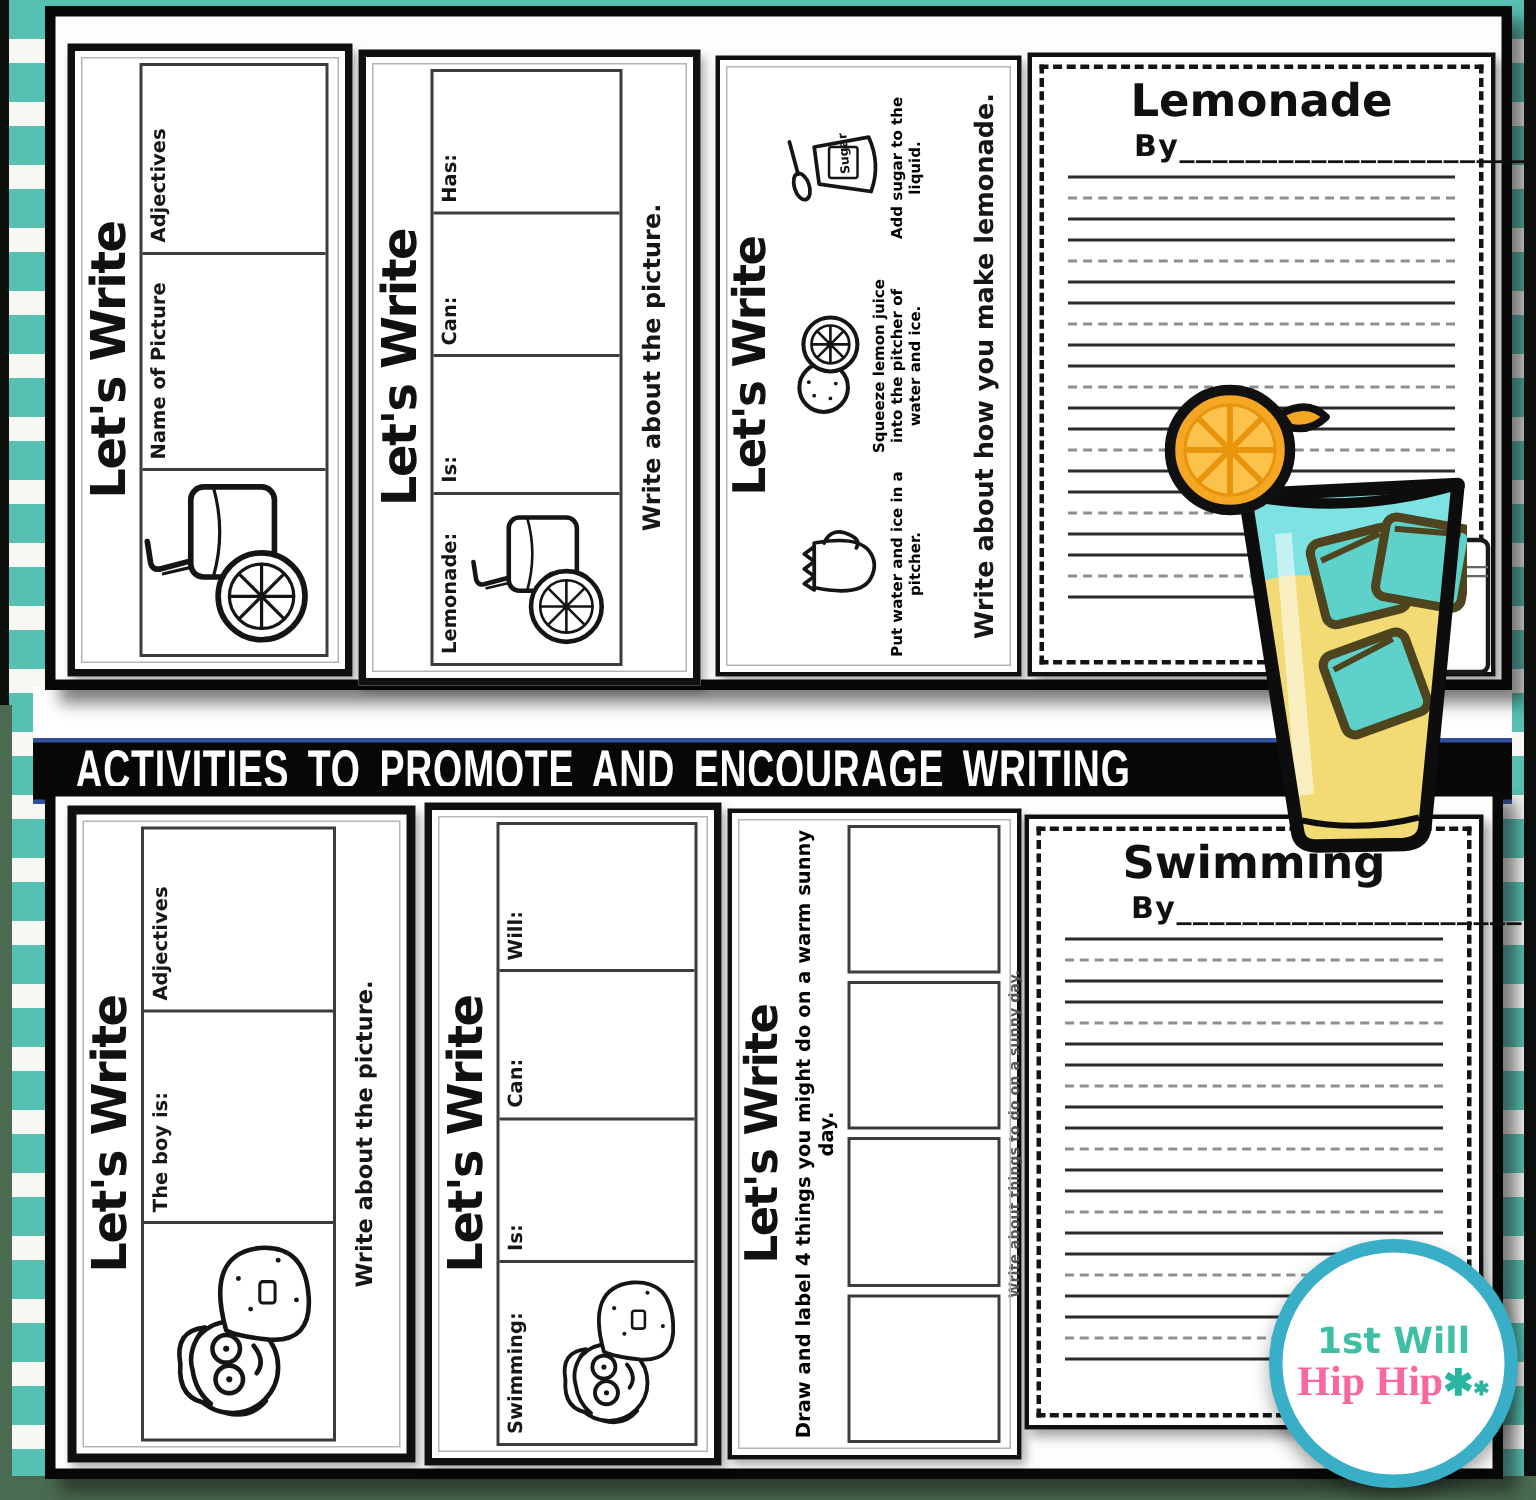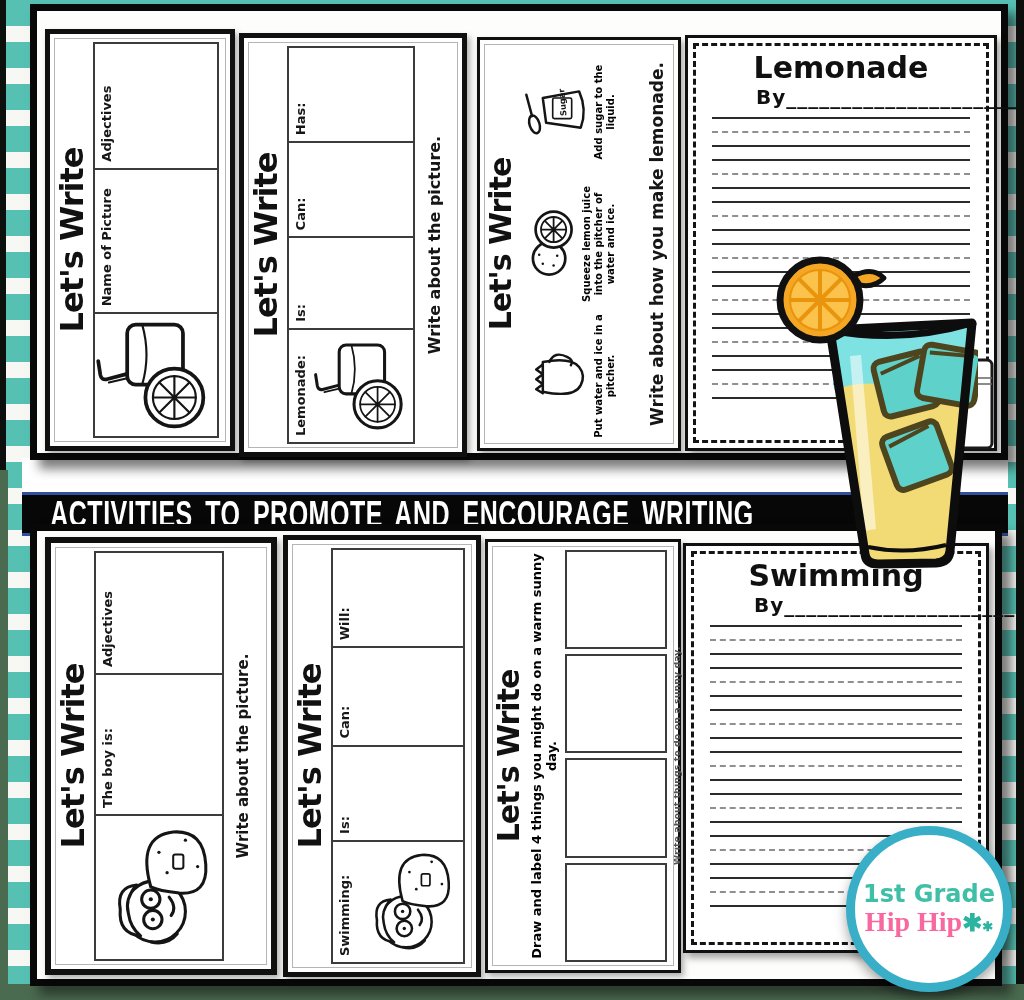--- a/index.html
+++ b/index.html
@@ -386,17 +386,17 @@
     <path d="M34,-24 q18,-10 30,2 q-10,10 -24,7 Z" fill="#F5A623" stroke="#101010" stroke-width="5" stroke-linejoin="round"></path>
     <circle r="40" fill="#F5A623" stroke="#101010" stroke-width="7"></circle>
     <circle r="30" fill="#FBC34B" stroke="#E8940C" stroke-width="2"></circle>
     <g stroke="#E8940C" stroke-width="4">
       <path d="M0,-30 V30 M-30,0 H30 M-21,-21 L21,21 M21,-21 L-21,21"></path>
     </g>
   </g>
 </svg>
 
 <div class="logo-badge">
-  <div class="logo-l1">1st Grade</div>
+  <div class="logo-l1">1st Will</div>
   <div class="logo-l2">
     <span>Hip Hip</span><span class="ast">✱</span><span class="ast small">✱</span>
   </div>
 </div>
 
 </body></html>

